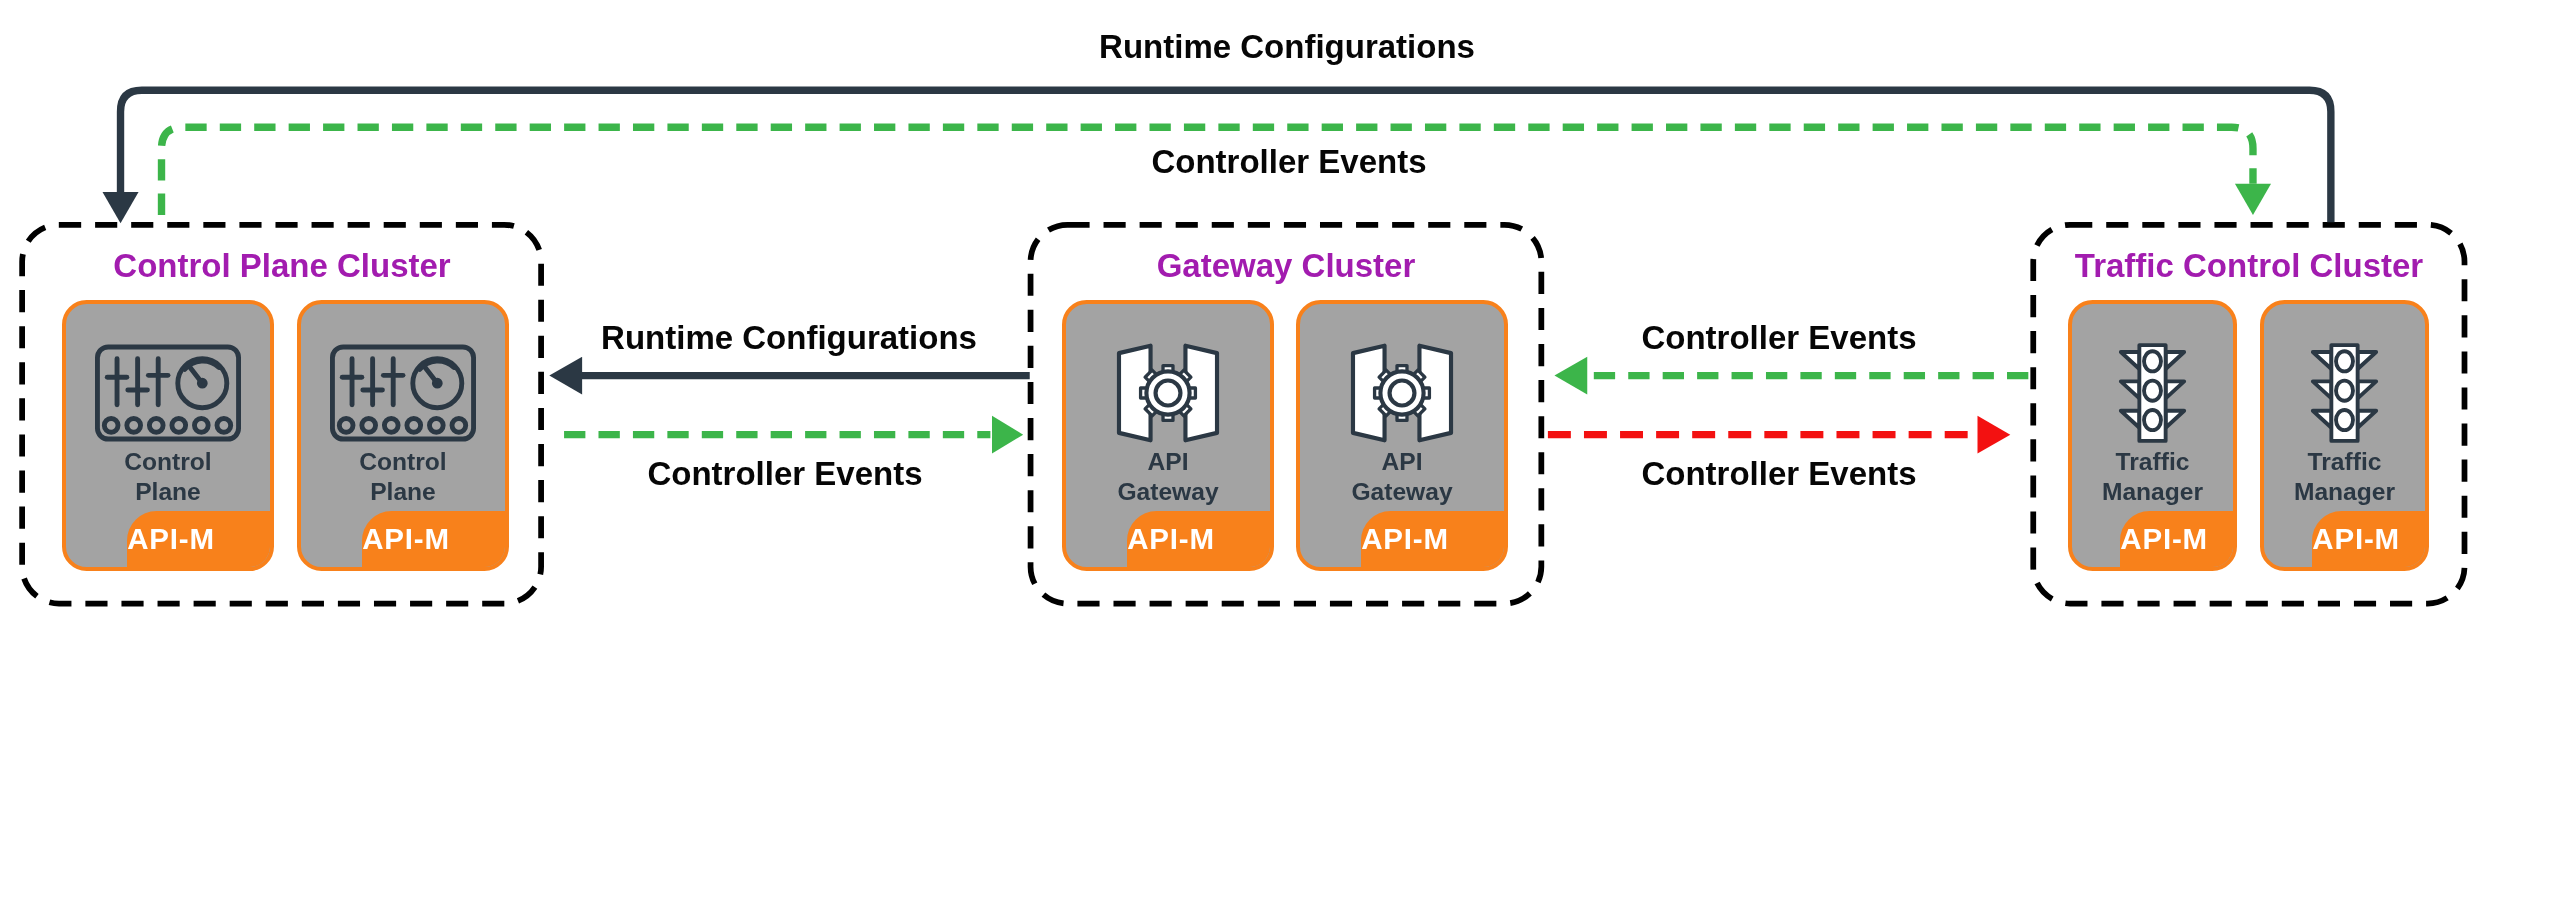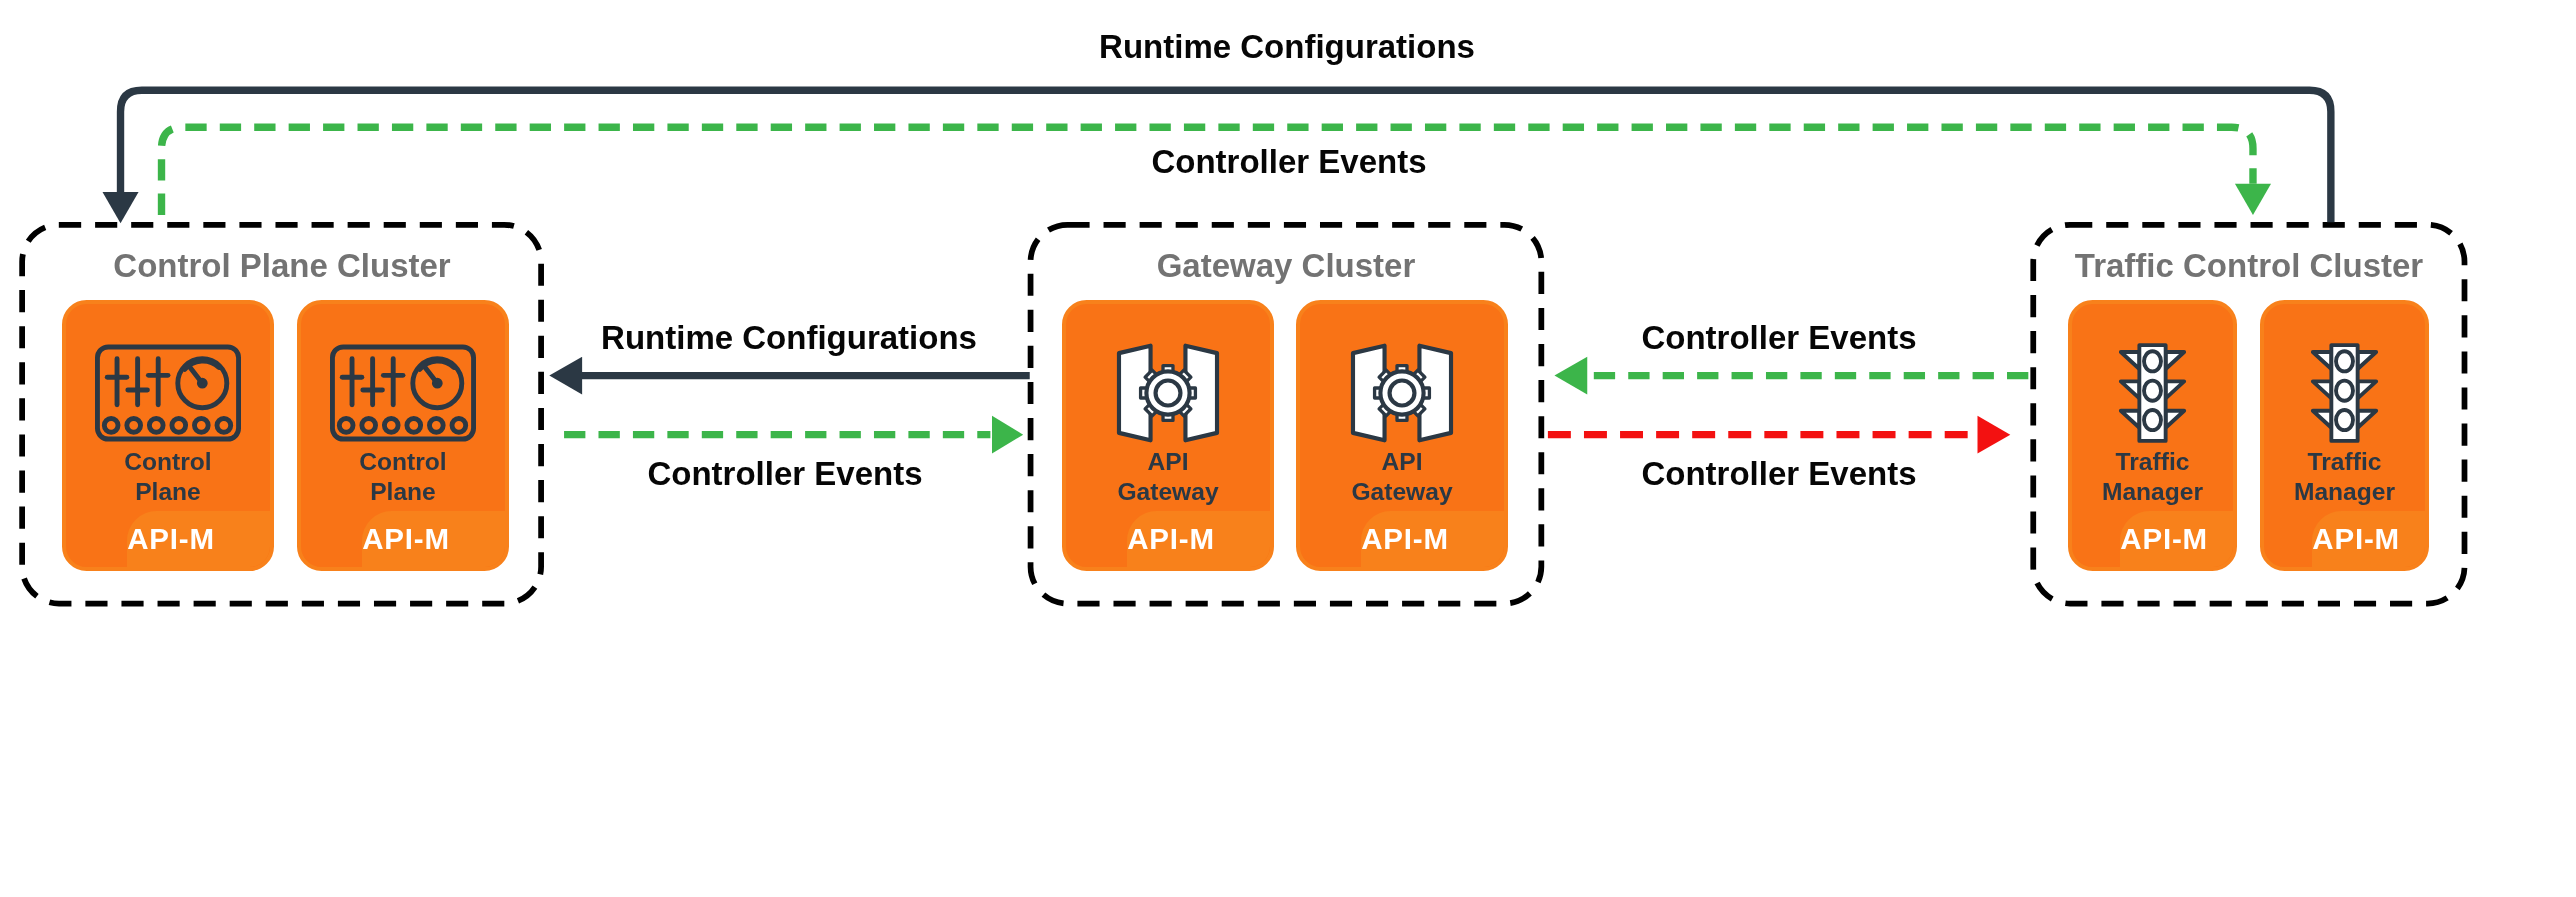--- a/index.html
+++ b/index.html
@@ -9,26 +9,26 @@
     position:relative; width:2576px; height:694px; background:#ffffff; overflow:hidden;
   }
   #wires { position:absolute; left:0; top:0; width:2576px; height:898px; }
 
   .flow-label {
     position:absolute; transform:translate(-50%,-50%);
     font-size:33px; font-weight:bold; color:#060606; white-space:nowrap;
   }
   .cluster-title {
     position:absolute; transform:translate(-50%,-50%);
-    font-size:33px; font-weight:bold; color:#737373; white-space:nowrap;
+    font-size:33px; font-weight:bold; color:#a21caf; white-space:nowrap;
   }
 
   .card {
     position:absolute; top:300px; width:212px; height:271px;
-    background:#f97316; border:4.9px solid #F8811B; border-radius:24.6px;
+    background:#a3a3a3; border:4.9px solid #F8811B; border-radius:24.6px;
     overflow:hidden;
   }
   .card.narrow { width:169px; }
   .icon-wrap {
     position:absolute; left:0; right:0; top:23px; height:131px;
     display:flex; align-items:center; justify-content:center;
   }
   .node-label {
     position:absolute; left:0; right:0; top:143px;
     text-align:center; font-size:24.6px; font-weight:bold; line-height:29.5px;

